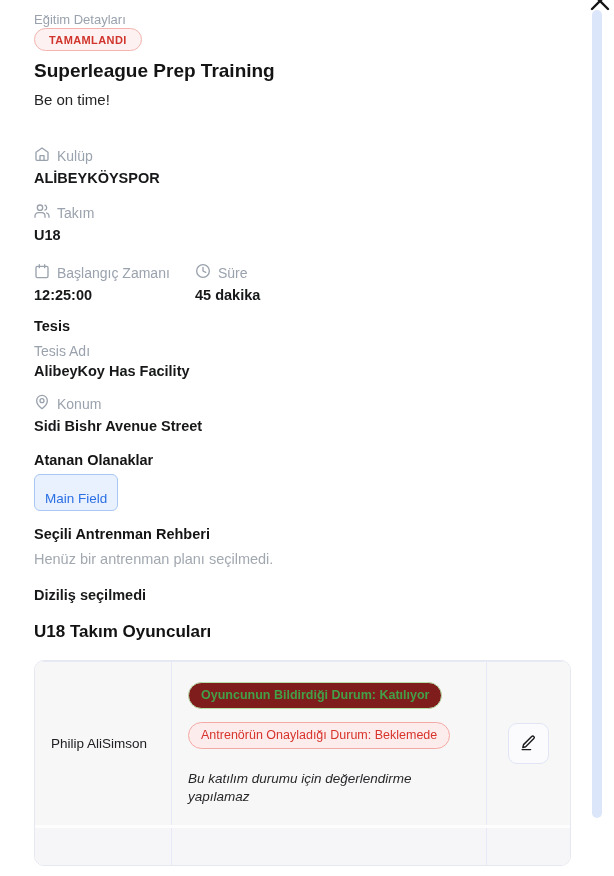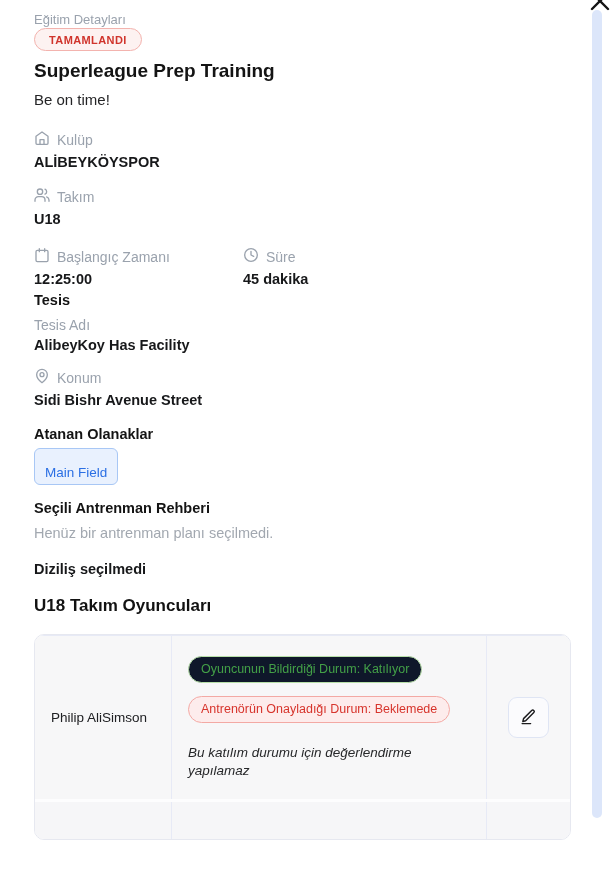--- a/index.html
+++ b/index.html
@@ -17,31 +17,31 @@
 
   .badge-completed {
     display: inline-block;
     font-size: 11px; font-weight: bold; letter-spacing: .4px;
     color: #d0342c; background: #fdf2f1;
     border: 1px solid #f3b3ae; border-radius: 13px;
     padding: 5px 14px 4px; margin-bottom: 9px;
   }
 
   .title { font-size: 19px; font-weight: 600; color: #141414; margin-bottom: 9px; }
-  .subtitle { font-size: 15px; color: #242426; margin-bottom: 22px; }
+  .subtitle { font-size: 15px; color: #242426; margin-bottom: 38px; }
 
   .field { margin-bottom: 17px; }
   .field-label {
     display: flex; align-items: center; gap: 7px;
     font-size: 14px; color: #9aa2ad; margin-bottom: 5px;
   }
   .field-label svg { flex: 0 0 auto; }
   .field-value { font-size: 14.5px; font-weight: 600; color: #17181a; }
 
-  .two-col { display: grid; grid-template-columns: 161px 1fr; margin-bottom: 5px; gap: 48px; }
+  .two-col { display: grid; grid-template-columns: 161px 1fr; margin-bottom: 15px; }
 
   .section-h { font-size: 14.5px; font-weight: 700; color: #141414; margin-bottom: 9px; }
 
   .tag-blue {
     display: inline-block;
     font-size: 13.5px; color: #2b6fe4;
     background: #e9f1fe; border: 1px solid #a8c7f5;
     border-radius: 6px; padding: 16px 10px 4px;
     margin-bottom: 15px;
   }
@@ -65,21 +65,21 @@
   .t-body { border-top: 1px solid #e7eaf6; background: #f7f7f8; }
   .t-body .t-cell { padding-top: 20px; padding-bottom: 20px; }
   .cell-name { display: flex; align-items: center; font-size: 13.5px; color: #202124; padding-top: 0; }
   .cell-status { font-size: 13px; }
   .cell-actions { display: flex; align-items: center; justify-content: center; }
 
   .pill {
     display: inline-block; font-size: 12.5px;
     border-radius: 14px; padding: 5px 12px 6px;
   }
-  .pill-green { color: #43a047; background: #0f172a; border: 1px solid #b7dfa8; }
+  .pill-green { color: #43a047; background: #7f1d1d; border: 1px solid #b7dfa8; font-weight: bold; }
   .pill-red   { color: #d7342c; background: #fdecec; border: 1px solid #f3a9a4; margin-top: 13px; }
   .status-note { font-style: italic; font-size: 13.5px; color: #27282a; margin-top: 21px; line-height: 1.3; width: 250px; }
 
   .edit-btn {
     width: 41px; height: 41px;
     background: #fbfbfd; border: 1px solid #dfe5f4; border-radius: 9px;
     display: flex; align-items: center; justify-content: center;
     cursor: pointer;
   }
 

